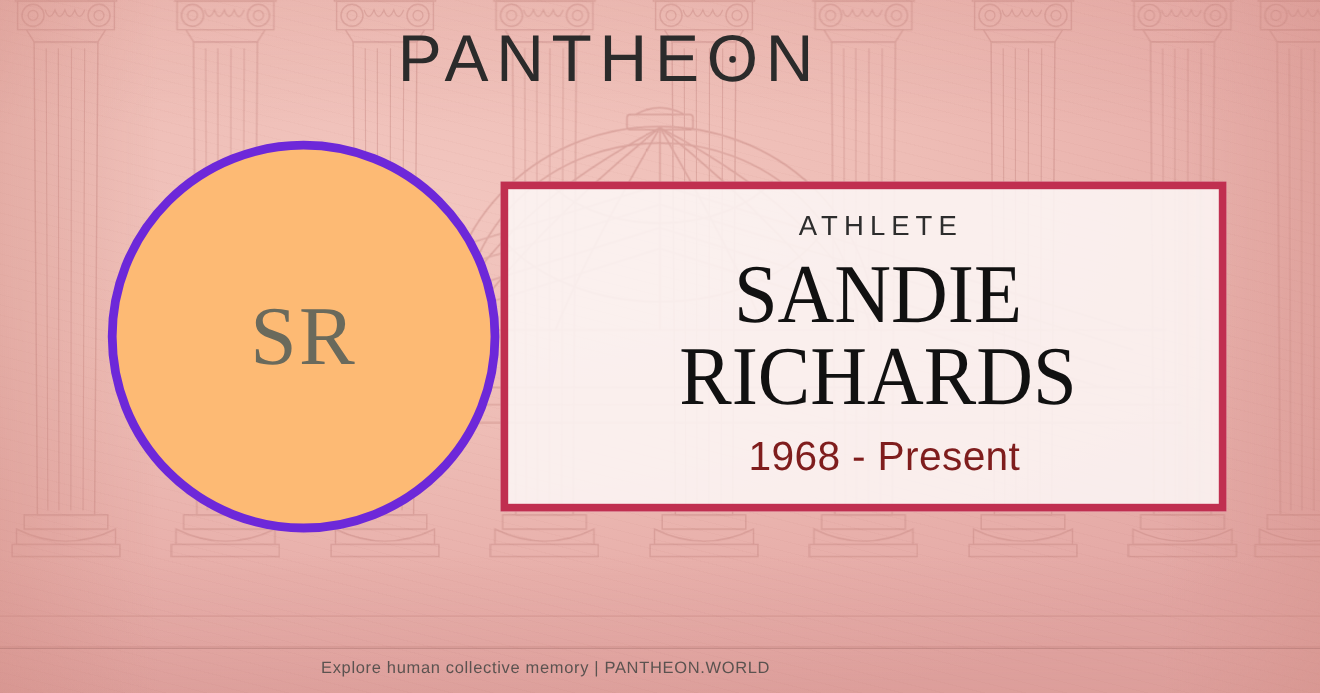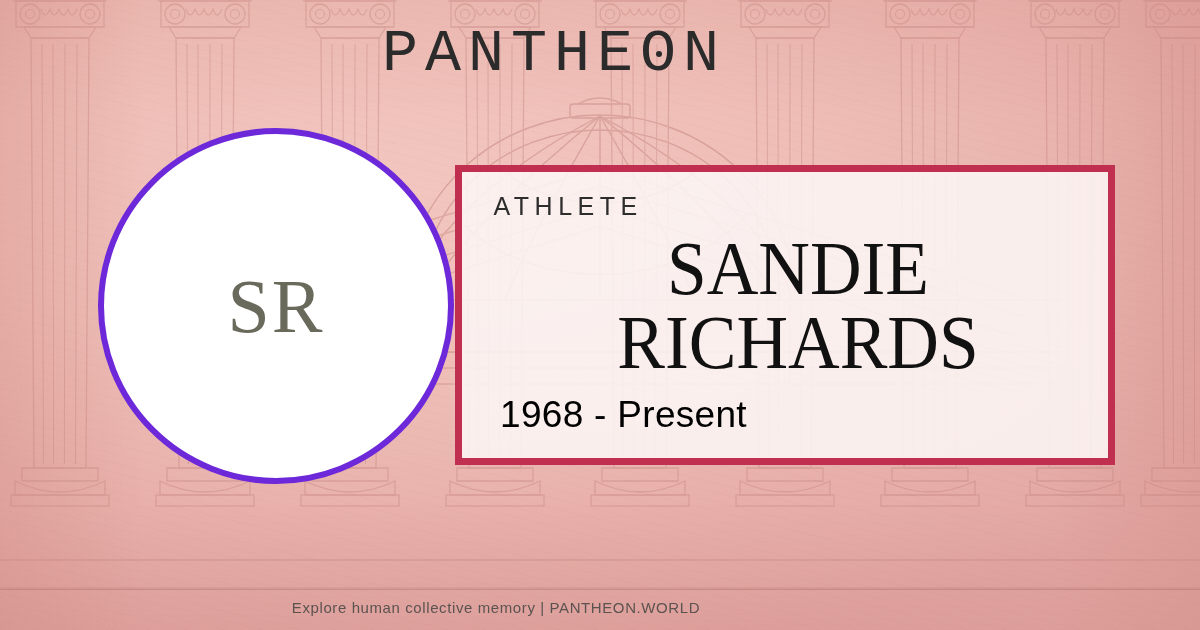--- a/index.html
+++ b/index.html
@@ -48,21 +48,21 @@
     opacity: .75;
   }
 
   
   .wordmark {
     position: absolute;
     top: 24px;
     left: 0;
     width: 1108px;
     text-align: center;
-    font-family: Liberation Mono, monospace;
+    font-family: Liberation Sans, sans-serif;
     font-size: 60px;
     letter-spacing: 7px;
     color: #2b2b2b;
     line-height: 1;
     white-space: nowrap;
   }
   .wordmark .o-wrap {
     position: relative;
     display: inline-block;
   }
@@ -83,20 +83,21 @@
     position: absolute;
     left: 455px;
     top: 165px;
     width: 660px;
     height: 300px;
     box-sizing: border-box;
     border: 7px solid #c02f50;
     background: rgba(252,246,245,0.88);
     display: flex;
     flex-direction: column;
+    align-items: center;
     justify-content: flex-start;
     padding-top: 22px;
     padding-left: 26px;
   }
   .info-card .occupation {
     font-size: 25px;
     letter-spacing: 5.5px;
     font-weight: 400;
     color: #2d2d2d;
     line-height: 1;
@@ -109,37 +110,37 @@
     line-height: 0.98;
     color: #111111;
     text-align: center;
     letter-spacing: 0px;
     transform: scaleX(0.94);
     margin-top: 6px;
     white-space: pre-line;
   }
   .info-card .life-dates {
     font-size: 37px;
-    color: #000000;
+    color: #7f1d1d;
     line-height: 1;
     margin-top: 16px;
     letter-spacing: 0.3px;
     margin-left: 12px;
   }
 
   
   .avatar {
     position: absolute;
     left: 98px;
     top: 128px;
     width: 356px;
     height: 356px;
     border-radius: 50%;
-    background: #ffffff;
-    border: 6px solid #6d28d9;
+    background: #fdba74;
+    border: 8px solid #6d28d9;
     box-sizing: border-box;
     display: flex;
     align-items: center;
     justify-content: center;
     z-index: 5;
   }
   .avatar-initials {
     font-family: "Liberation Serif", "DejaVu Serif", serif;
     font-size: 76px;
     color: #6a6a5c;

